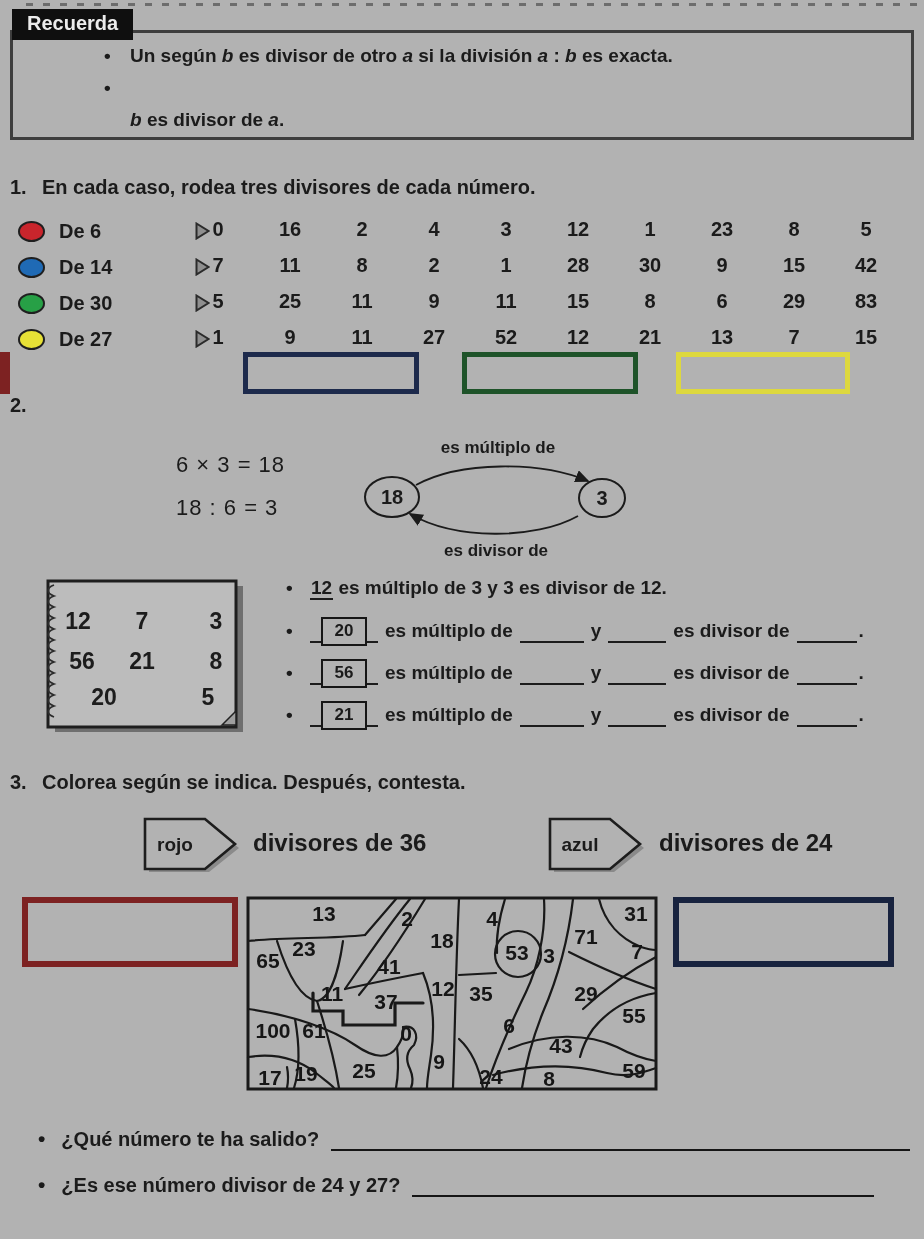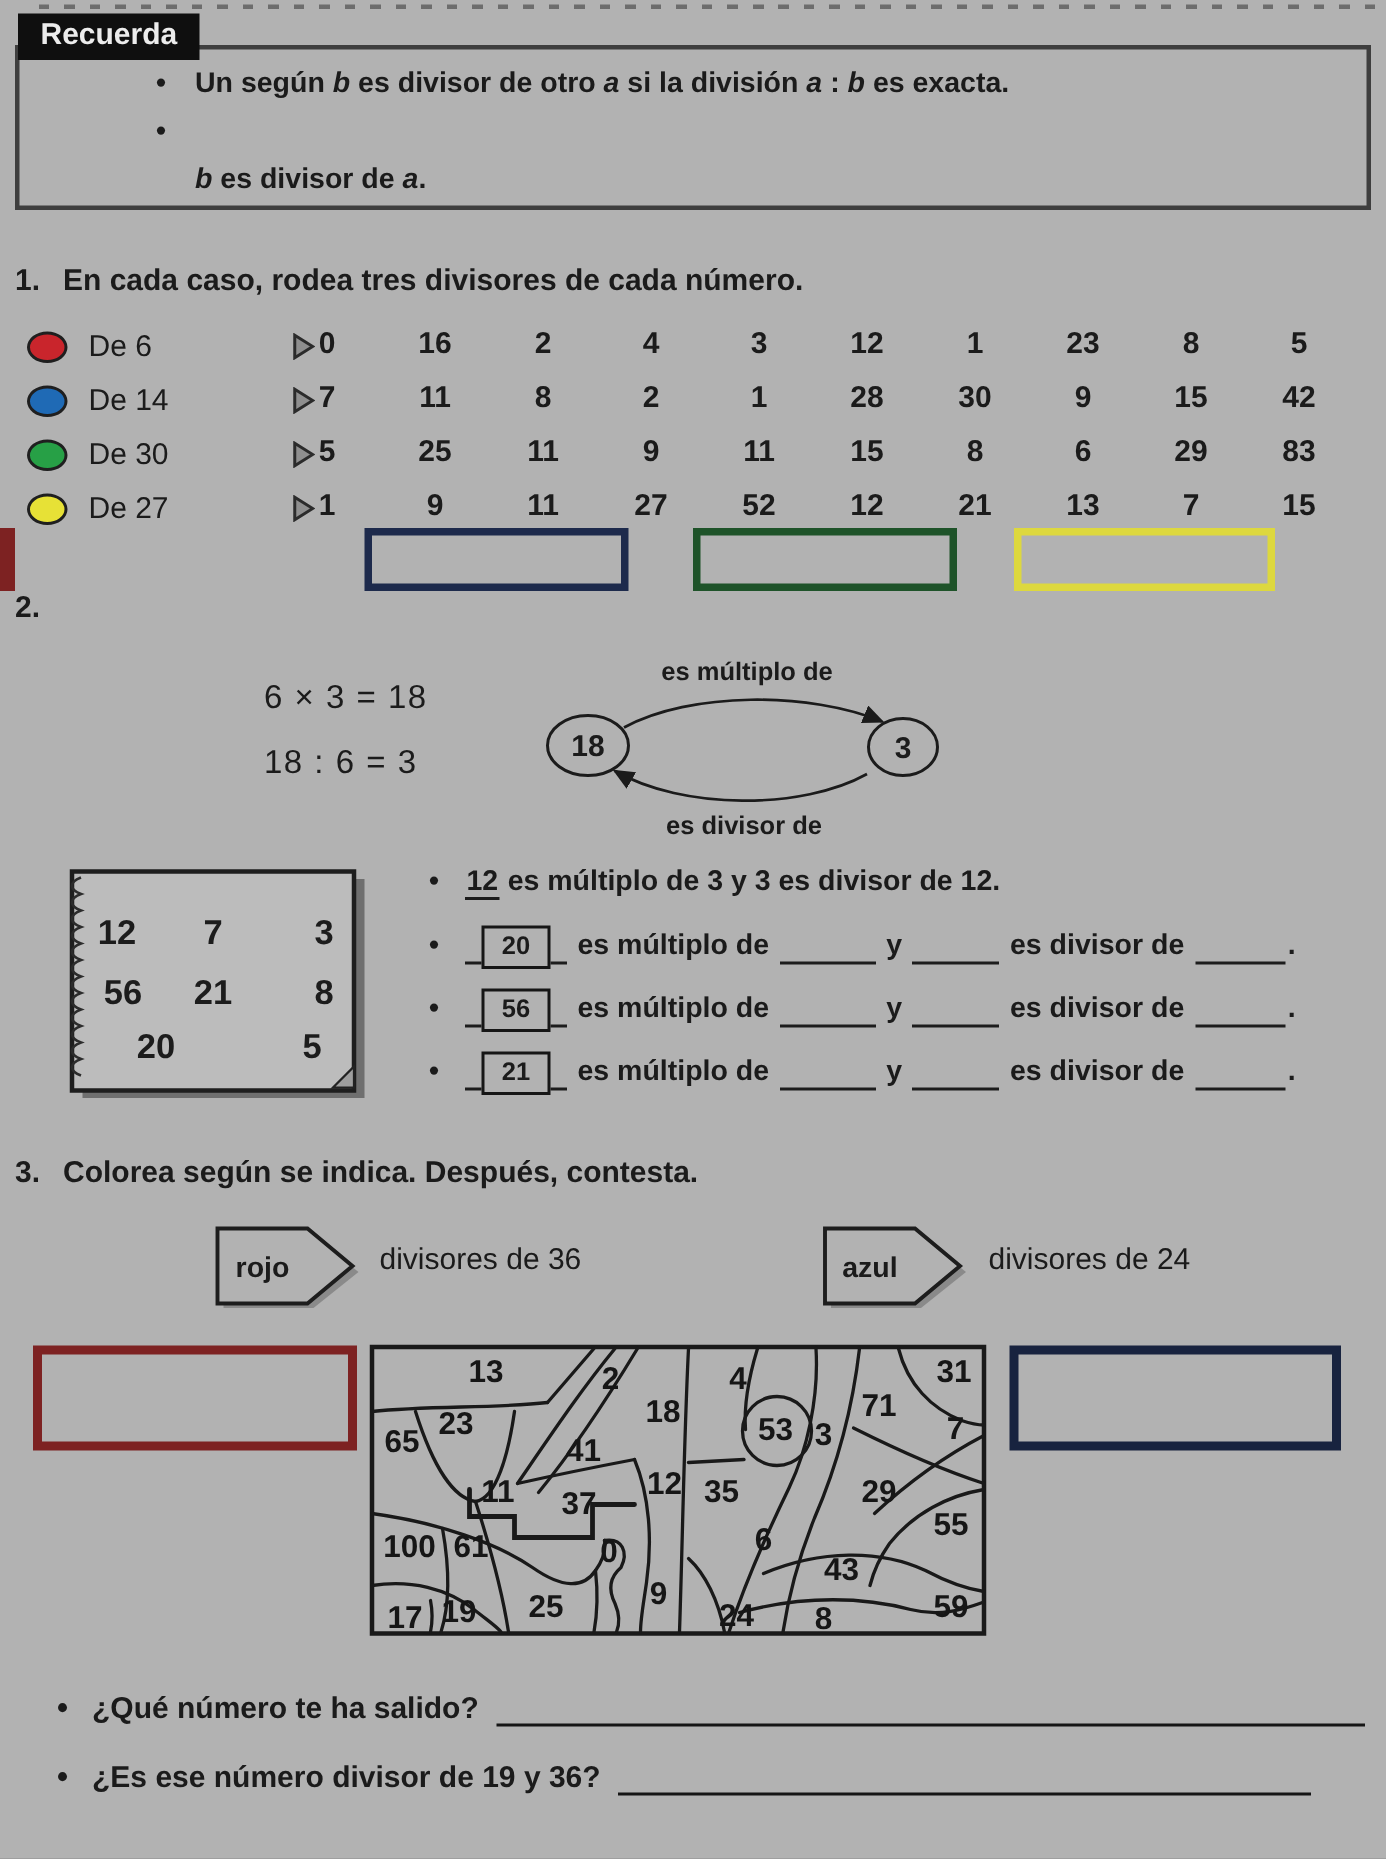--- a/index.html
+++ b/index.html
@@ -17,21 +17,21 @@
   .r-line .r-bullet{width:26px;flex:0 0 auto}
   .r-line i{font-style:italic}
   
   .sec-heading{position:absolute;left:10px;display:flex;font-size:20px;font-weight:bold}
   .sec-heading .sec-num{width:32px;flex:0 0 auto}
   #h1{top:176px} #h2{top:394px} #h3{top:771px}
   
   #s1-rows{position:absolute;left:18px;top:213px;width:894px}
   .s1-row{position:relative;display:flex;align-items:center;height:36px}
   .dot{width:27px;height:21px;border:2.5px solid #1f1f1f;border-radius:50%;flex:0 0 auto}
-  .s1-label{font-size:20px;font-weight:normal;margin-left:14px;width:76px}
+  .s1-label{font-size:20px;font-weight:bold;margin-left:14px;width:76px}
   .tri{position:absolute;left:177px;top:9px;display:flex}
   .s1-nums{position:absolute;left:164px;top:5px;display:grid;grid-template-columns:repeat(10,72px)}
   .s1-num{font-size:20px;font-weight:bold;text-align:center}
   
   .s1-box{position:absolute;top:352px;height:42px;border:5px solid #333}
   .s1-box:nth-of-type(1){left:25px;width:168px}
   .s1-box.b2{left:243px;width:176px}
   .s1-box.b3{left:462px;width:176px}
   .s1-box.b4{left:676px;width:174px}
   
@@ -52,21 +52,21 @@
   .numbox{border:2px solid #161616;min-width:46px;height:29px;display:flex;align-items:center;
     justify-content:center;font-size:17px;font-weight:bold;padding:0 4px}
   .ph{margin:0 7px;white-space:nowrap}
   .ph-end{margin-left:2px}
   .blank{border-bottom:2px solid #1c1c1c;height:20px;align-self:flex-end;margin-bottom:9px}
   .b1{width:64px}.b2w{width:58px}.b3w{width:60px}
   
   .tag-svg{position:absolute}
   #tag1{left:142px;top:816px} #tag2{left:547px;top:816px}
   .tag-text{font:600 19px "Liberation Sans",sans-serif;fill:#1b1b1b;text-anchor:middle}
-  .tag-label{position:absolute;top:829px;font-size:20px;font-weight:400}
+  .tag-label{position:absolute;top:829px;font-size:24px;font-weight:700}
   #tag1-label{left:253px} #tag2-label{left:659px}
   .s3-box{position:absolute;top:897px;height:70px;border:6px solid #333}
   #s3-box-red{left:22px;width:216px}
   #s3-box-blue{left:673px;width:221px}
   #puzzle-svg{position:absolute;left:246px;top:896px}
   .pz-line{fill:none;stroke:#191919;stroke-width:2.2;stroke-linecap:round}
   .pz-bold{stroke-width:3.2}
   .pz-num{font:bold 21px "Liberation Sans",sans-serif;fill:#161616;text-anchor:middle}
   
   .q-row{position:absolute;left:38px;display:flex;align-items:flex-end;font-size:20px;font-weight:600}
@@ -371,16 +371,16 @@
       </g>
   </svg>
 
   <div class="q-row" id="q1">
     <span class="q-bullet">•</span>
     <span class="q-text">¿Qué número te ha salido?</span>
     <span class="q-line"></span>
   </div>
   <div class="q-row" id="q2">
     <span class="q-bullet">•</span>
-    <span class="q-text">¿Es ese número divisor de 19 y 36?</span>
+    <span class="q-text">¿Es ese número divisor de 24 y 27?</span>
     <span class="q-line"></span>
   </div>
 </div>
 
 </body></html>

